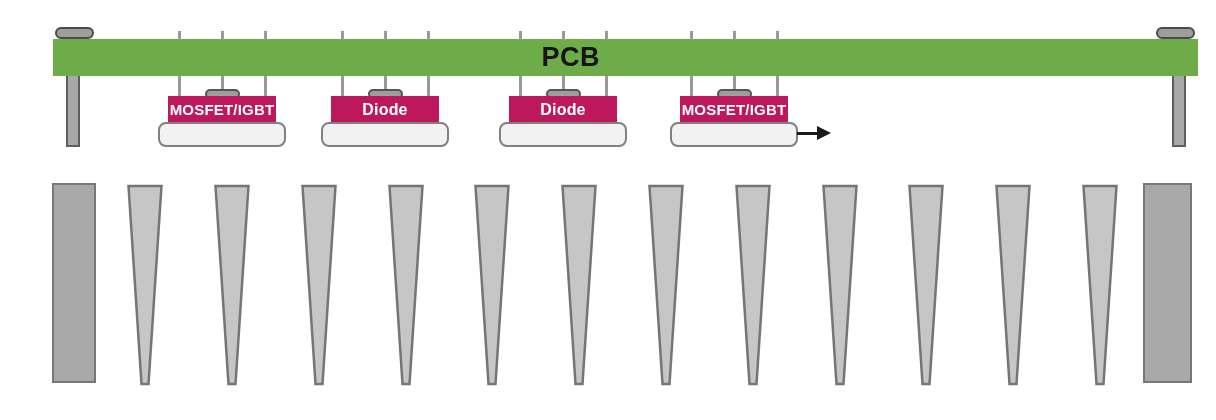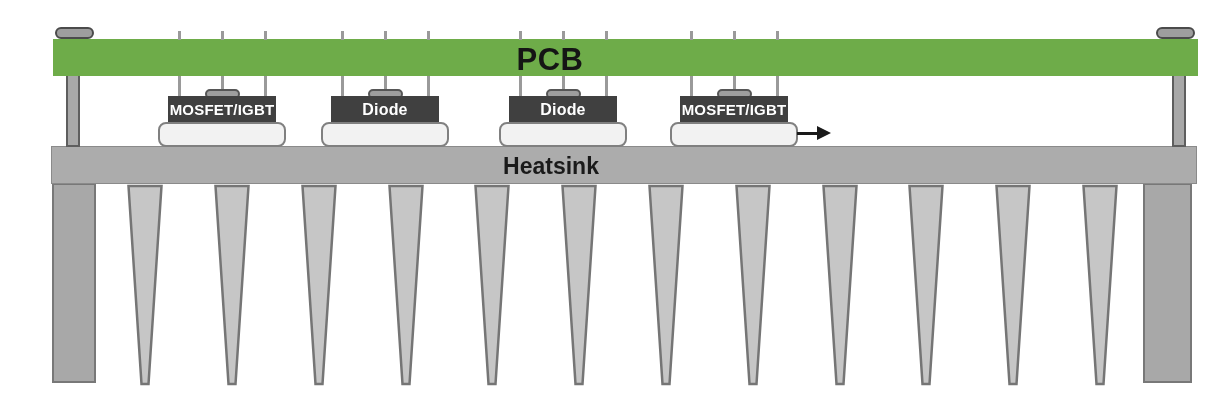--- a/index.html
+++ b/index.html
@@ -5,22 +5,22 @@
   html,body{margin:0;padding:0;background:#ffffff;}
   .stage{
     position:relative;width:1216px;height:420px;background:#ffffff;overflow:hidden;
     font-family:"Liberation Sans","DejaVu Sans",sans-serif;
   }
   .abs{position:absolute;}
 
   
   .pcb{left:53px;top:39px;width:1145px;height:37px;background:#6EAC49;}
   .pcb-label{
-    position:absolute;left:447px;top:3px;width:100px;text-align:center;
-    font-size:31px;font-weight:bold;color:#151515;letter-spacing:0.5px;
+    position:absolute;left:447px;top:3px;width:100px;text-align:right;
+    font-size:27px;font-weight:bold;color:#151515;letter-spacing:0.5px;
   }
 
   
   .screw{top:27px;width:39px;height:12px;background:#9E9E9E;border:2px solid #4B4B4B;border-radius:6px;box-sizing:border-box;}
   .screw-left{left:55px;}
   .screw-right{left:1156px;}
 
   
   .standoff{top:76px;width:14px;height:71px;background:#A8A8A8;border:2px solid #5E5E5E;border-top:none;box-sizing:border-box;}
   .standoff-left{left:66px;}
@@ -44,21 +44,21 @@
   
   .component{top:31px;width:128px;height:116px;}
   .pin{position:absolute;width:3px;background:#9A9A9A;}
   .pin.stub{top:0;height:9px;}
   .pin.lead{top:45px;height:21px;}
   .tab{
     position:absolute;left:47px;top:58px;width:35px;height:10px;
     background:#9E9E9E;border:2px solid #565656;border-radius:5px;box-sizing:border-box;
   }
   .chip{
-    position:absolute;left:10px;top:65px;width:108px;height:26px;background:#404040;
+    position:absolute;left:10px;top:65px;width:108px;height:26px;background:#be185d;
     color:#ffffff;font-weight:bold;text-align:center;line-height:27px;font-size:15px;letter-spacing:0.2px;
   }
   .tim-pad{
     position:absolute;left:0;top:91px;width:128px;height:25px;
     background:#F2F2F2;border:2px solid #808080;border-radius:8px;box-sizing:border-box;
   }
 
   
   .callout-line{left:797px;top:132px;width:21px;height:3px;background:#1A1A1A;}
   .callout-arrowhead{
@@ -88,23 +88,20 @@
       <polygon points="823.5,186 856.5,186 843.5,384 836.5,384"></polygon>
       <polygon points="909.5,186 942.5,186 929.5,384 922.5,384"></polygon>
       <polygon points="996.5,186 1029.5,186 1016.5,384 1009.5,384"></polygon>
       <polygon points="1083.5,186 1116.5,186 1103.5,384 1096.5,384"></polygon>
     </g>
   </svg>
 
   <div class="abs leg leg-left"></div>
   <div class="abs leg leg-right"></div>
 
-  <div class="abs heatsink-bar">
-    <div class="heatsink-label">Heatsink</div>
-  </div>
 
   <div class="abs standoff standoff-left"></div>
   <div class="abs standoff standoff-right"></div>
 
   <div class="abs pcb">
     <div class="pcb-label">PCB</div>
   </div>
 
   <div class="abs screw screw-left"></div>
   <div class="abs screw screw-right"></div>

